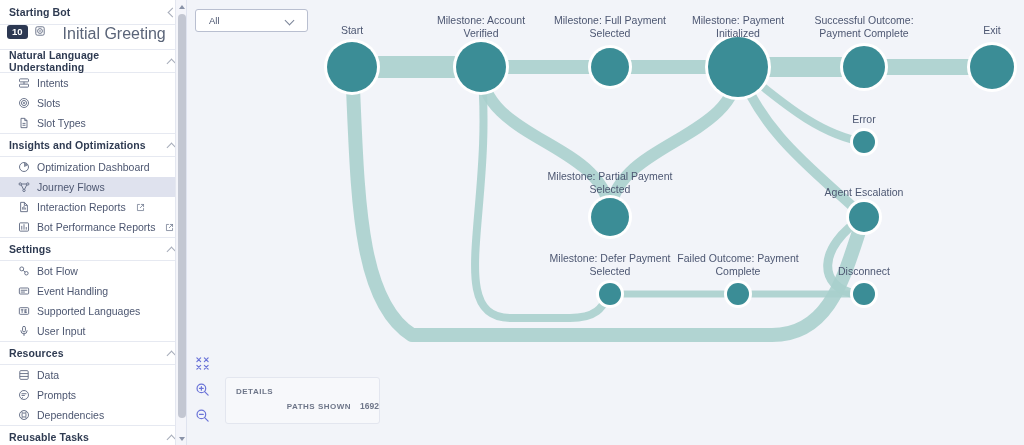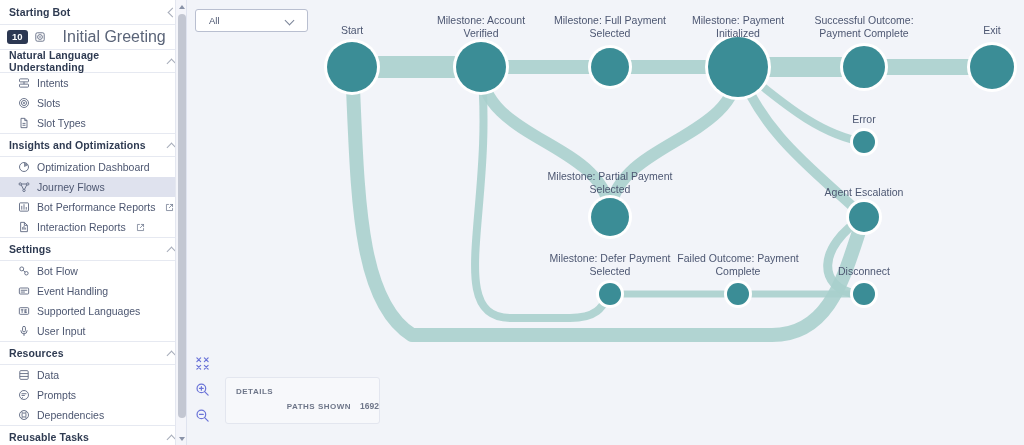--- a/index.html
+++ b/index.html
@@ -61,21 +61,21 @@
   .sb-ico svg { width: 12px; height: 12px; display:block; }
   .sb-label { white-space: nowrap; }
   .ext {
     width: 9px; height: 9px; flex: 0 0 9px; margin-left: 3px;
     color: #5d6880;
   }
   .ext svg { width: 9px; height: 9px; display:block; }
 
   
   .bot-row {
-    display: flex; align-items: center; height: 24px;
+    display: flex; align-items: flex-start; height: 24px;
     padding: 0 8px 0 7px; gap: 6px;
   }
   .bot-badge {
     background: #2c3852; color: #ffffff;
     font-size: 9.5px; font-weight: bold;
     border-radius: 3px; padding: 2px 5px 2px 5px;
     line-height: 1;
   }
   .bot-name { font-size: 16px; color: #5a6478; flex: 1; white-space: nowrap; padding-left: 11px;}
   .kebab { width: 12px; height: 14px; position: relative; flex:0 0 12px; cursor:pointer;}
@@ -250,41 +250,41 @@
               <circle cx="13" cy="4" r="1.6" stroke="currentColor" fill="none" stroke-width="1.2"></circle>
               <circle cx="8" cy="12.5" r="1.6" stroke="currentColor" fill="none" stroke-width="1.2"></circle>
               <path d="M4.3 5.1 7.2 11M11.7 5.1 8.8 11M4.6 4h6.8" stroke="currentColor" fill="none" stroke-width="1.2"></path>
             </svg>
           </span>
           <span class="sb-label">Journey Flows</span>
         </div>
         <div class="sb-item">
           <span class="sb-ico">
             <svg viewBox="0 0 16 16">
-              <rect x="2" y="2.5" width="12" height="11" rx="1" stroke="currentColor" fill="none" stroke-width="1.2"></rect>
-              <path d="M5 11V7M8 11V4.8M11 11V8.6" stroke="currentColor" fill="none" stroke-width="1.2" stroke-linecap="round"></path>
-            </svg>
-          </span>
-          <span class="sb-label">Bot Performance Reports</span>
-          <span class="ext">
-            <svg viewBox="0 0 16 16">
-              <path d="M6.2 2.6H2.6v10.8h10.8V9.8" stroke="currentColor" fill="none" stroke-width="1.2" stroke-linecap="round"></path>
-              <path d="M9.4 2.6h4v4M13.4 2.6 7.6 8.4" stroke="currentColor" fill="none" stroke-width="1.2" stroke-linecap="round"></path>
-            </svg>
-          </span>
-        </div>
-        <div class="sb-item">
-          <span class="sb-ico">
-            <svg viewBox="0 0 16 16">
               <path d="M3.5 1.8h5l4 4v8.4h-9z" stroke="currentColor" fill="none" stroke-width="1.2"></path>
               <path d="M8.5 1.8v4h4" stroke="currentColor" fill="none" stroke-width="1.2"></path>
               <path d="M6.3 11V8.6M8 11V7M9.7 11V9.4" stroke="currentColor" fill="none" stroke-width="1.2" stroke-linecap="round"></path>
             </svg>
           </span>
           <span class="sb-label">Interaction Reports</span>
+          <span class="ext">
+            <svg viewBox="0 0 16 16">
+              <path d="M6.2 2.6H2.6v10.8h10.8V9.8" stroke="currentColor" fill="none" stroke-width="1.2" stroke-linecap="round"></path>
+              <path d="M9.4 2.6h4v4M13.4 2.6 7.6 8.4" stroke="currentColor" fill="none" stroke-width="1.2" stroke-linecap="round"></path>
+            </svg>
+          </span>
+        </div>
+        <div class="sb-item">
+          <span class="sb-ico">
+            <svg viewBox="0 0 16 16">
+              <rect x="2" y="2.5" width="12" height="11" rx="1" stroke="currentColor" fill="none" stroke-width="1.2"></rect>
+              <path d="M5 11V7M8 11V4.8M11 11V8.6" stroke="currentColor" fill="none" stroke-width="1.2" stroke-linecap="round"></path>
+            </svg>
+          </span>
+          <span class="sb-label">Bot Performance Reports</span>
           <span class="ext">
             <svg viewBox="0 0 16 16">
               <path d="M6.2 2.6H2.6v10.8h10.8V9.8" stroke="currentColor" fill="none" stroke-width="1.2" stroke-linecap="round"></path>
               <path d="M9.4 2.6h4v4M13.4 2.6 7.6 8.4" stroke="currentColor" fill="none" stroke-width="1.2" stroke-linecap="round"></path>
             </svg>
           </span>
         </div>
         <div class="sb-div"></div>
         <div class="sb-group-head">
           <span>Settings</span>

